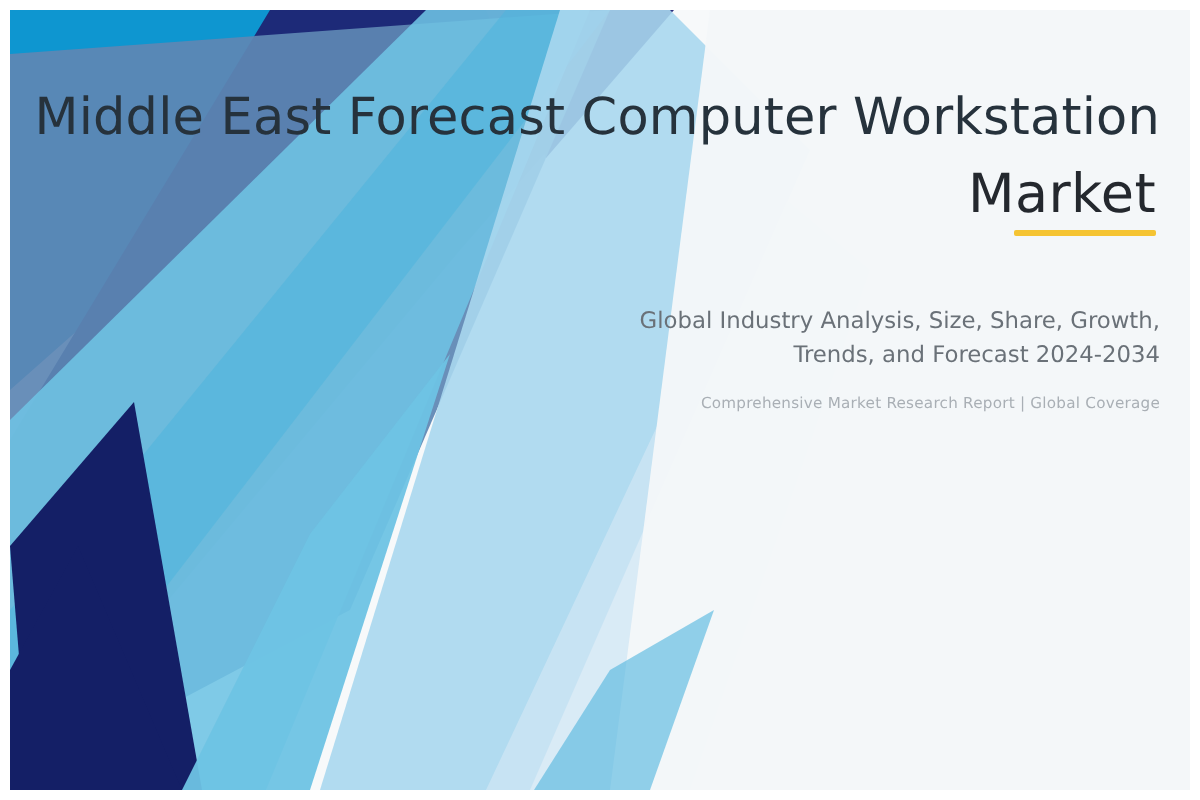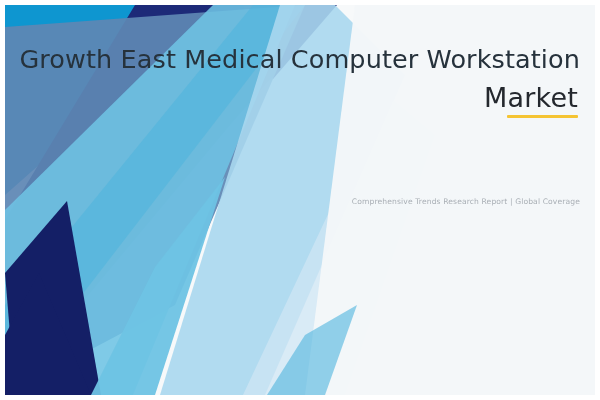--- a/index.html
+++ b/index.html
@@ -131,24 +131,28 @@
 
       <polygon points="0,390 0,330 34,268 86,390" fill="#141f66"></polygon>
 
       <polygon points="86,390 150,390 220,172 150,262" fill="#6ec3e4" fill-opacity="0.95"></polygon>
 
       <polygon points="262,390 320,390 352,300 300,330" fill="#4fb4dd" fill-opacity="0.6"></polygon>
     </svg>
   </div>
 
   <div id="text-layer">
-    <div id="title-main">Growth East Medical Computer Workstation</div>
+    <div id="title-main">Middle East Forecast Computer Workstation</div>
 
     <div id="market-wrap">
       <span id="market-word">Market</span>
       <span id="market-underline"></span>
     </div>
 
+    <div id="subtitle">
+      <span>Global Industry Analysis, Size, Share, Growth,</span><br>
+      <span>Trends, and Forecast 2024-2034</span>
+    </div>
 
-    <div id="caption">Comprehensive Trends Research Report | Global Coverage</div>
+    <div id="caption">Comprehensive Market Research Report | Global Coverage</div>
   </div>
 
 </div>
 
 </body></html>

